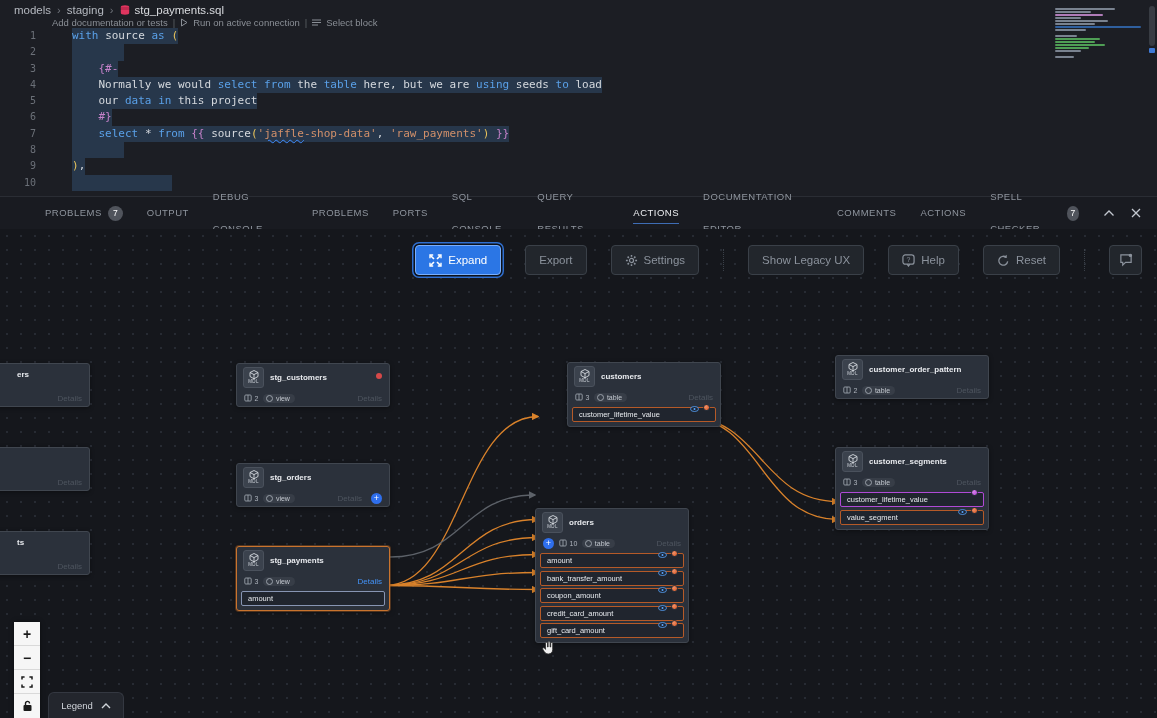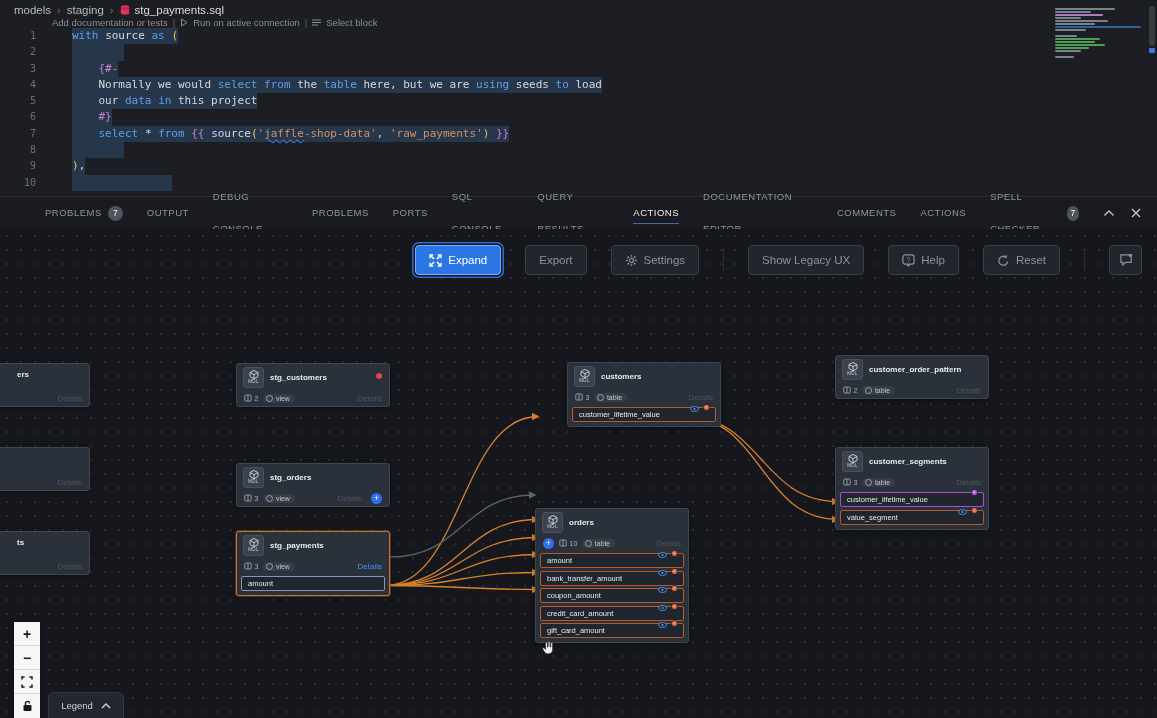--- a/index.html
+++ b/index.html
@@ -318,21 +318,21 @@
                 <span>3</span>
               </span>
               <span class="pill">
                 <span class="circ-ic"></span>
                 <span>view</span>
               </span>
               <span class="details">Details</span>
               <span class="plus-circle right">+</span>
             </div>
           </div>
-          <div class="node selected" style="left: 236px; top: 302px;">
+          <div class="node selected" style="left: 236px; top: 317px;">
             <div class="nhead">
               <span class="mdl">
                 <svg width="10" height="10" viewBox="0 0 10 10">
                   <path d="M5 0.5 L9 2.5 V6.5 L5 8.8 L1 6.5 V2.5 Z M1 2.5 L5 4.6 L9 2.5 M5 4.6 V8.8" fill="none" stroke="#d6dae0" stroke-width="0.9"></path>
                 </svg>
                 <span class="mdl-label">MDL</span>
               </span>
               <span class="ntitle">stg_payments</span>
             </div>
             <div class="nfoot">

